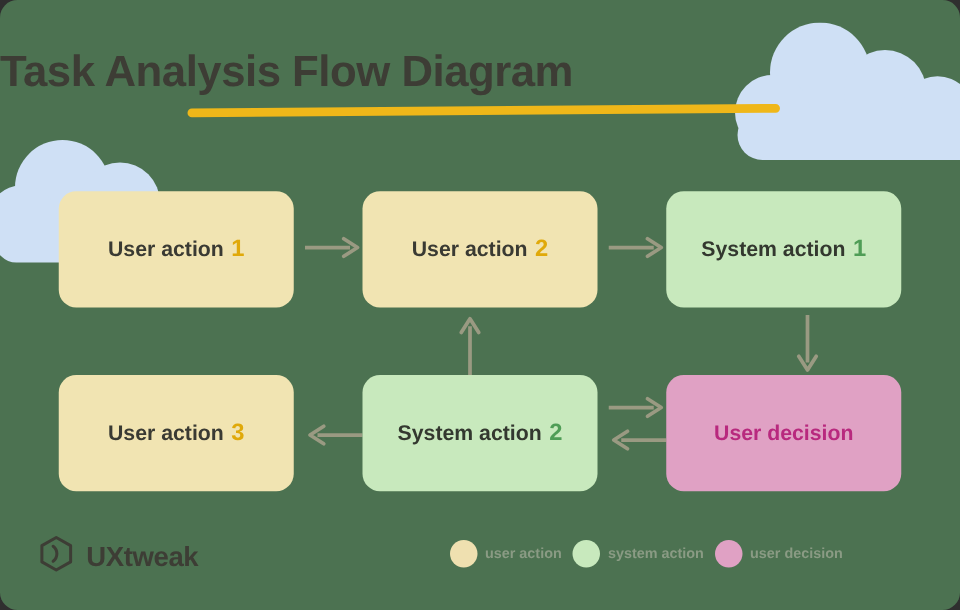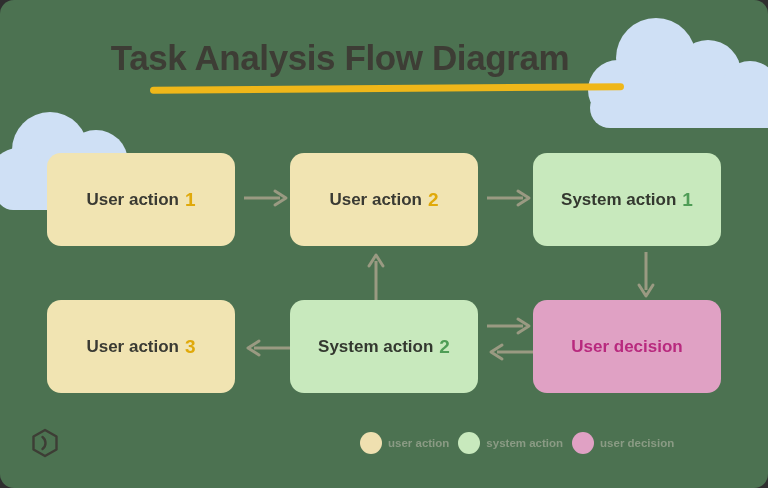--- a/index.html
+++ b/index.html
@@ -23,21 +23,21 @@
   .cloud svg { display: block; }
 
   #cloud-left  { left: -18px; top: 104px; }
   #cloud-right { left: 578px; top: 18px; }
 
   
   #title-wrap {
     position: absolute;
     left: 0; top: 40px;
     width: 680px;
-    text-align: center;
+    text-align: left;
   }
   #page-title {
     display: inline-block;
     position: relative;
     font-size: 35px;
     font-weight: bold;
     color: #3d3d35;
     letter-spacing: -0.4px;
     line-height: 1;
     z-index: 3;
@@ -253,20 +253,21 @@
     </svg>
   </div>
 
   <div id="logo">
     <span>
       <svg width="30" height="30" viewBox="0 0 30 30" aria-hidden="true">
         <polygon points="15,2 26.5,8.5 26.5,21.5 15,28 3.5,21.5 3.5,8.5" fill="none" stroke="#3d3d35" stroke-width="2.4" stroke-linejoin="round"></polygon>
         <path d="M12.5 9 C16.5 12, 16.5 18, 12.5 21" fill="none" stroke="#3d3d35" stroke-width="2.4" stroke-linecap="round"></path>
       </svg>
     </span>
+    <span id="logo-text">UXtweak</span>
   </div>
 
   <div id="legend">
     <div class="legend-item">
       <span class="legend-dot" id="legend-dot-0" style="background: rgb(239, 224, 176);"></span>
       <span class="legend-label">user action</span>
     </div>
     <div class="legend-item">
       <span class="legend-dot" id="legend-dot-1" style="background: rgb(200, 233, 189);"></span>
       <span class="legend-label">system action</span>

